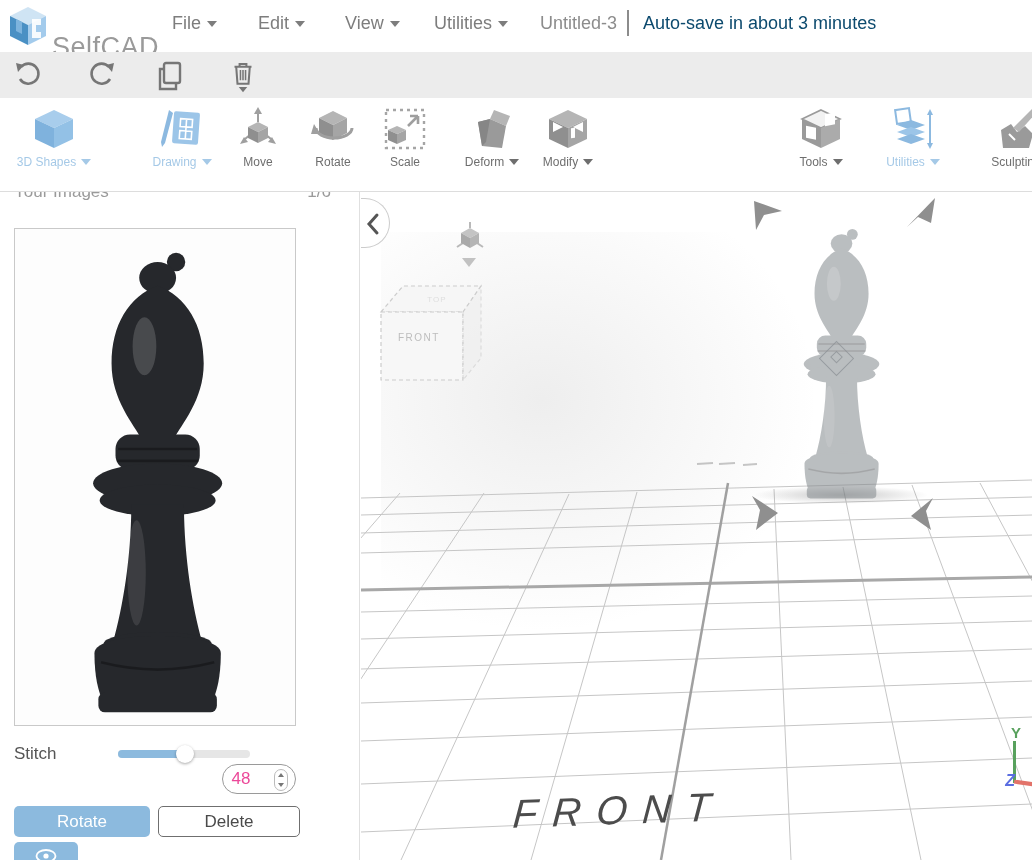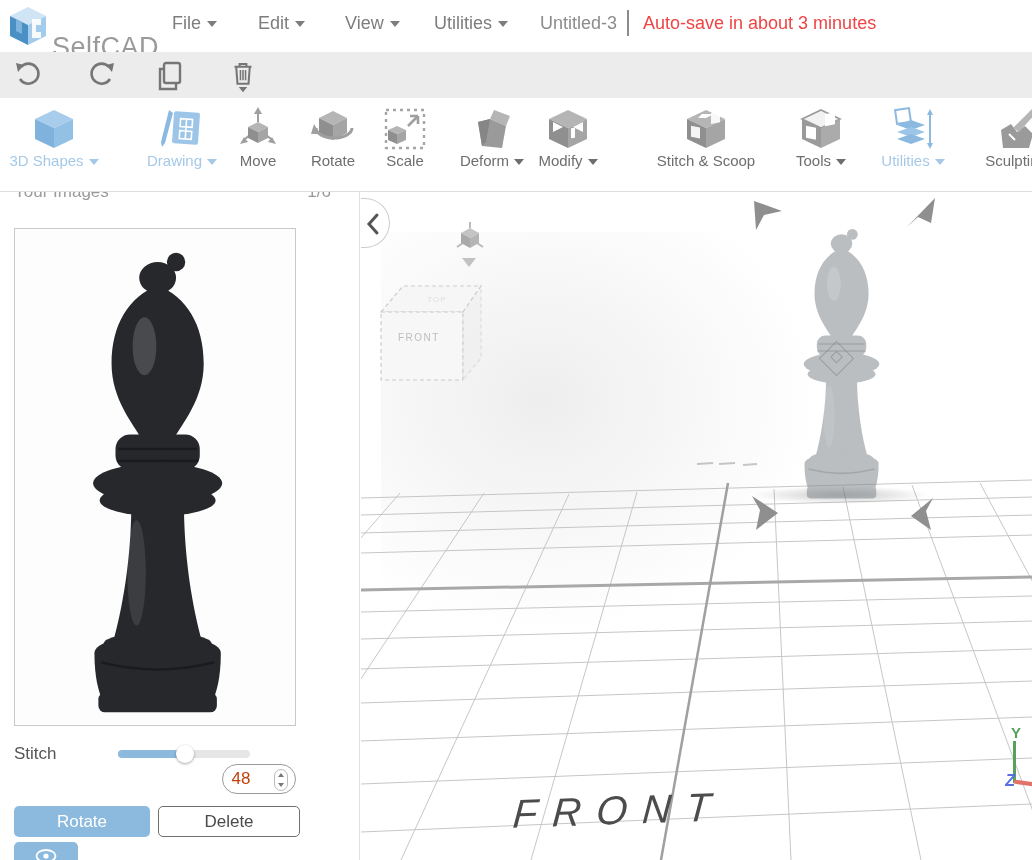--- a/index.html
+++ b/index.html
@@ -9,34 +9,34 @@
 
   
   #menubar { position:absolute; left:0; top:0; width:1032px; height:52px; background:#fff; }
   .menu-item { position:absolute; top:13px; font-size:18px; color:#7d7d7d; cursor:pointer; }
   .caret { display:inline-block; width:0; height:0; border-left:5px solid transparent;
            border-right:5px solid transparent; border-top:6px solid #7d7d7d;
            margin-left:6px; vertical-align:middle; }
   #brand { position:absolute; left:52px; top:8px; font-size:27px; color:#9a9a9a; letter-spacing:.5px;margin-top:24px; }
   #doc-title { position:absolute; left:540px; top:13px; font-size:18px; color:#8c8c8c;text-align:center; }
   #title-divider { position:absolute; left:627px; top:10px; width:0; height:26px; border-left:2px solid #8c8c8c; }
-  #autosave { position:absolute; left:643px; top:13px; font-size:18px; color:#ef4444; }
+  #autosave { position:absolute; left:643px; top:13px; font-size:18px; color:#0c4a6e; }
 
   
   #quickbar { position:absolute; left:0; top:52px; width:1032px; height:46px; background:#ececec; }
   .qbtn { position:absolute; top:7px; width:34px; height:34px; cursor:pointer; }
   .qbtn svg { width:100%; height:100%; }
 
   
   #toolbar { position:absolute; left:0; top:98px; width:1032px; height:94px; background:#fff;
              border-bottom:1px solid #ddd; overflow:hidden; }
   .titem { position:absolute; top:6px; height:84px; display:flex; flex-direction:column;
            align-items:center; justify-content:flex-start; cursor:pointer; }
   .titem svg { width:46px; height:46px; margin-top:2px; }
-  .tlabel { font-size:15px; color:#6e6e6e; margin-top:4px; white-space:nowrap; }
+  .tlabel { font-size:12px; color:#6e6e6e; margin-top:4px; white-space:nowrap; }
   .titem.active .tlabel { color:#a5c9e7; }
   .tcaret { display:inline-block; width:0; height:0; border-left:5px solid transparent;
             border-right:5px solid transparent; border-top:6px solid #6e6e6e;
             margin-left:5px; vertical-align:middle; }
   .titem.active .tcaret { border-top-color:#a5c9e7; }
 
   
   #left-panel { position:absolute; left:0; top:192px; width:360px; height:668px;
                 background:#fff; border-right:1px solid #e0e0e0; overflow:hidden; }
   #panel-title { position:absolute; left:14px; top:-10px; font-size:17px; color:#9a9a9a; }
@@ -48,21 +48,21 @@
   #opacity-label { position:absolute; left:14px; top:552px; font-size:17px; color:#555; }
   #opacity-slider { position:absolute; left:118px; top:558px; width:132px; height:8px;
                     background:#e6e6e6; border-radius:4px; cursor:pointer; }
   #opacity-fill { position:absolute; left:0; top:0; height:8px; width:66px;
                   background:#8cbade; border-radius:4px; }
   #opacity-thumb { position:absolute; left:58px; top:-5px; width:18px; height:18px;
                    background:#fff; border-radius:50%; box-shadow:0 1px 3px rgba(0,0,0,.35); }
   #opacity-stepper { position:absolute; left:222px; top:572px; width:74px; height:30px;
                      border:1.5px solid #9a9a9a; border-radius:15px; background:#fff; }
   #opacity-value { position:absolute; left:0; top:4px; width:36px; text-align:center;
-                   font-size:17px; color:#c2410c; }
+                   font-size:17px; color:#ec4899; }
   .stepper-arrows { position:absolute; right:7px; top:4px; width:14px; height:22px;
                     border:1px solid #bbb; border-radius:8px; }
   .step-up { position:absolute; left:3px; top:3px; width:0; height:0;
              border-left:3px solid transparent; border-right:3px solid transparent;
              border-bottom:4px solid #777; }
   .step-down { position:absolute; left:3px; bottom:3px; width:0; height:0;
                border-left:3px solid transparent; border-right:3px solid transparent;
                border-top:4px solid #777; }
   .pbtn { position:absolute; top:614px; height:31px; border-radius:5px; font-size:17px;
           display:flex; align-items:center; justify-content:center; cursor:pointer; }
@@ -260,31 +260,20 @@
       <polygon points="23,4 42,13 23,22 4,13" fill="#b5b5b5"></polygon>
       <polygon points="4,13 23,22 23,42 4,33" fill="#8f8f8f"></polygon>
       <polygon points="23,22 42,13 42,33 23,42" fill="#a5a5a5"></polygon>
       <polygon points="8,16 18,21 8,26" fill="#fff"></polygon>
       <polygon points="38,16 28,21 38,26" fill="#fff"></polygon>
       <rect x="26" y="26" width="4" height="10" fill="#fff" transform="skewY(-8)"></rect>
     </svg>
     <div><span class="tlabel">Modify</span><span class="tcaret"></span></div>
   </div>
 
-  <div class="titem" style="left:636px;width:140px">
-    <svg viewBox="0 0 46 46">
-      <polygon points="23,4 42,13 23,22 4,13" fill="#b5b5b5"></polygon>
-      <polygon points="4,13 23,22 23,42 4,33" fill="#8f8f8f"></polygon>
-      <polygon points="23,22 42,13 42,33 23,42" fill="#a5a5a5"></polygon>
-      <polygon points="19,8 31,8 23,12 15,12" fill="#fff"></polygon>
-      <rect x="8" y="18" width="9" height="11" fill="#fff" transform="skewY(12)" opacity=".9"></rect>
-      <rect x="28" y="13" width="9" height="11" fill="#fff" transform="skewY(-12)" opacity=".9"></rect>
-    </svg>
-    <div><span class="tlabel">Stitch &amp; Scoop</span></div>
-  </div>
 
   <div class="titem" style="left:786px;width:70px">
     <svg viewBox="0 0 46 46">
       <polygon points="23,4 42,13 23,22 4,13" fill="#f2f2f2" stroke="#9a9a9a" stroke-width="1.6"></polygon>
       <polygon points="4,13 23,22 23,42 4,33" fill="#9a9a9a"></polygon>
       <polygon points="23,22 42,13 42,33 23,42" fill="#ababab"></polygon>
       <rect x="8" y="18" width="10" height="12" fill="#fff" transform="skewY(12)"></rect>
       <rect x="27" y="14" width="10" height="12" fill="#fff" transform="skewY(-12)"></rect>
     </svg>
     <div><span class="tlabel">Tools</span><span class="tcaret"></span></div>

